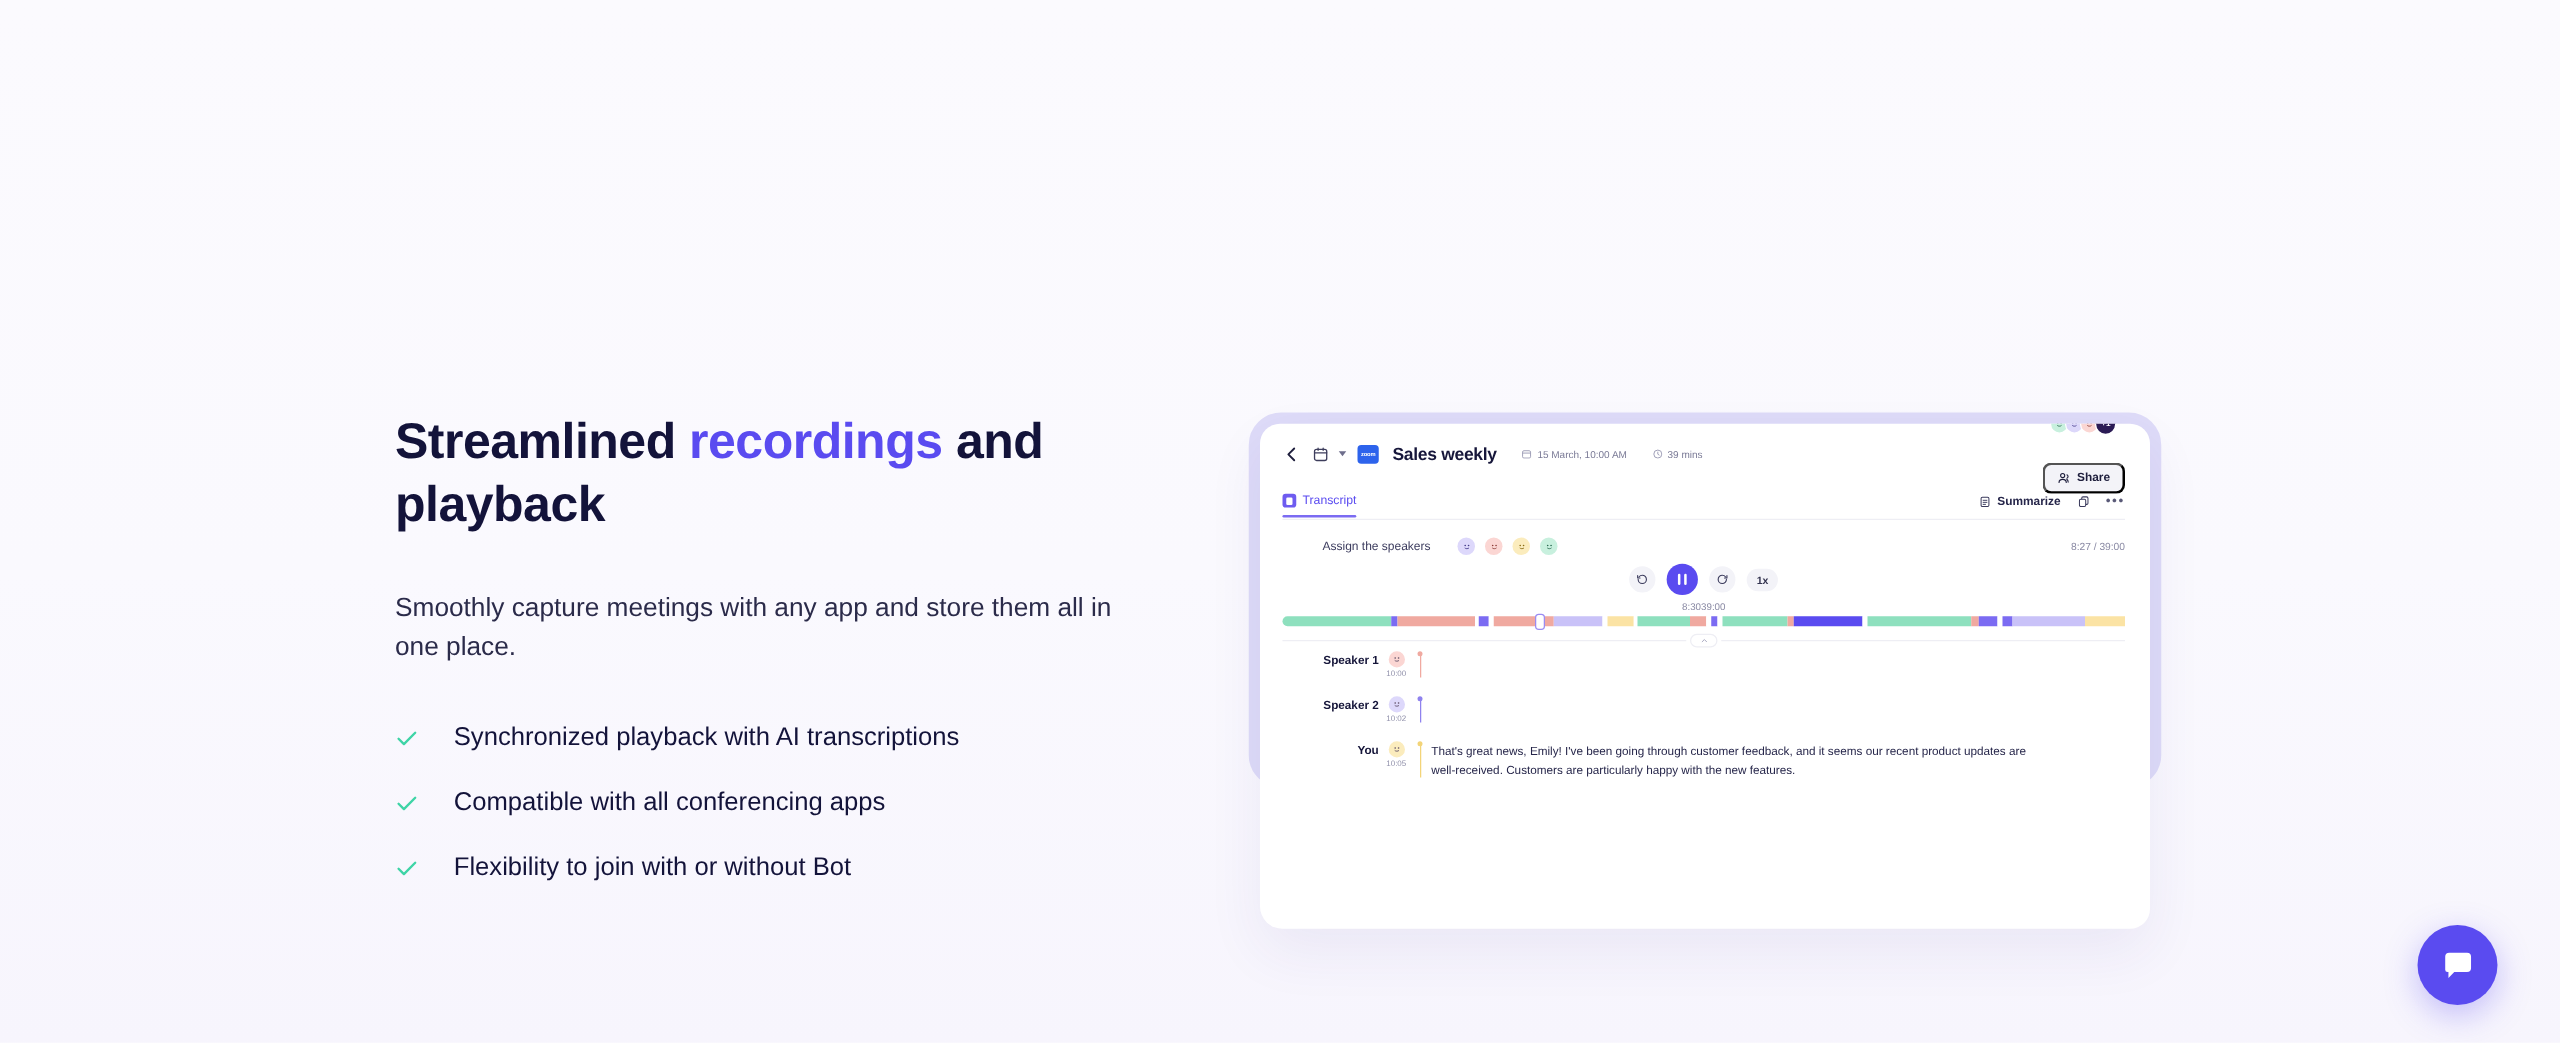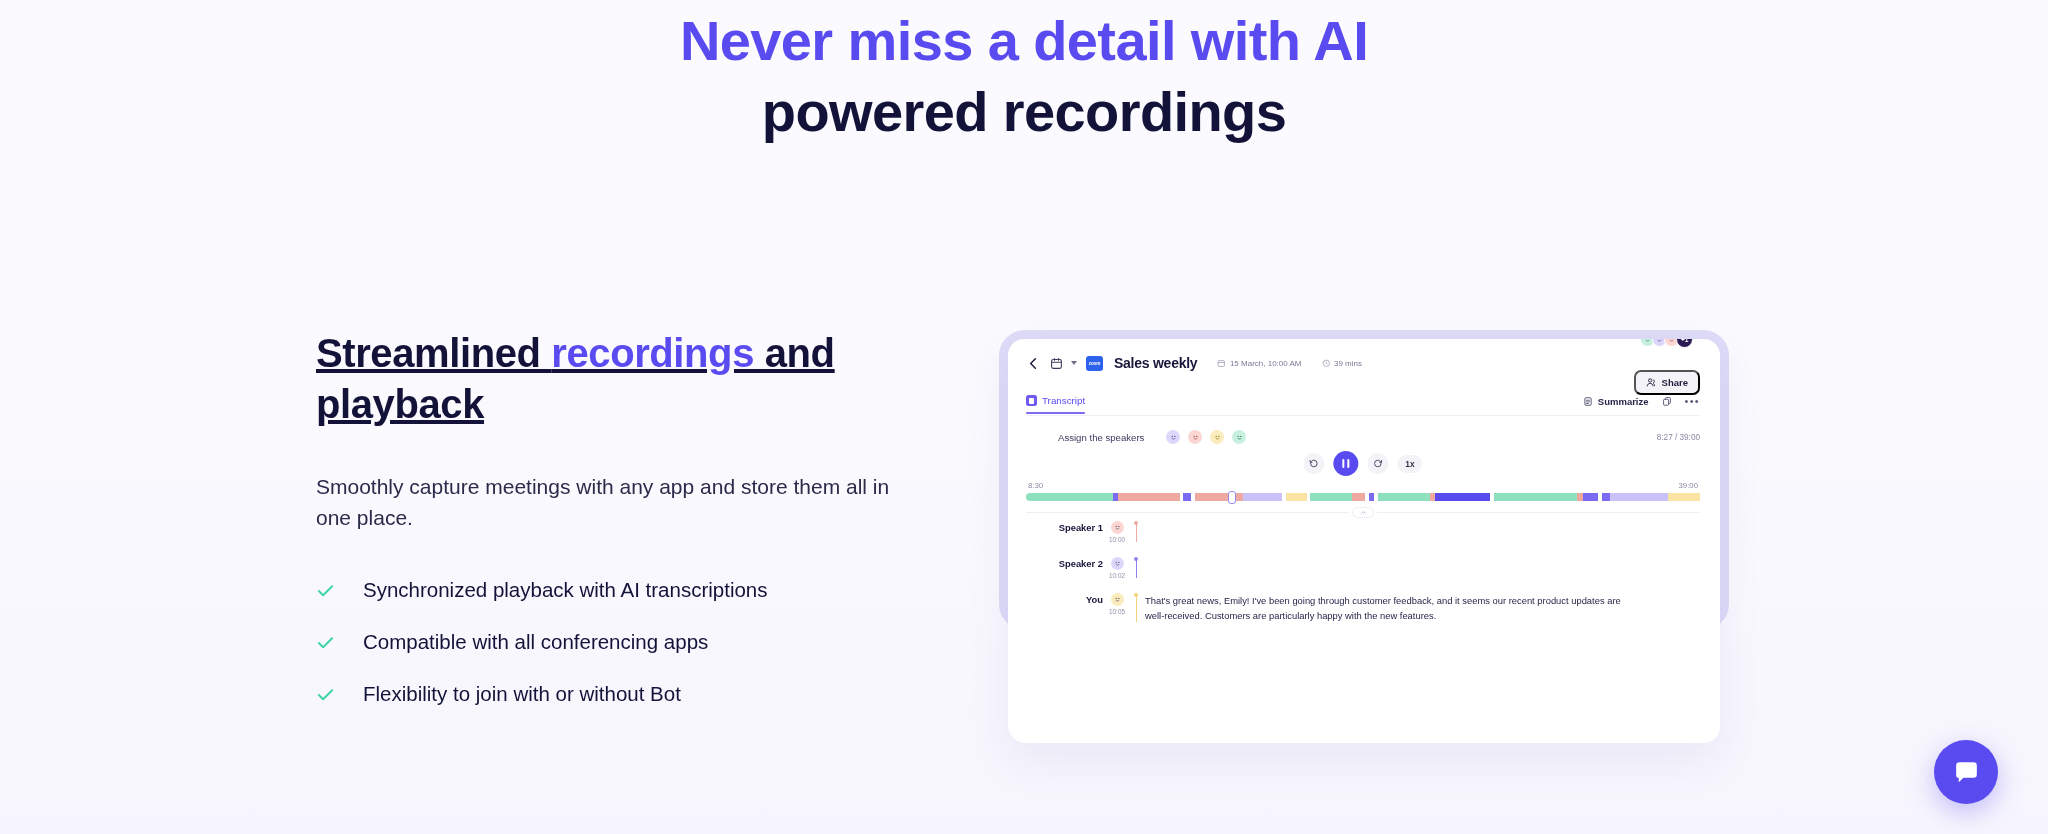--- a/index.html
+++ b/index.html
@@ -18,21 +18,21 @@
     font-size: 56px; font-weight: 800; line-height: 1.26;
     letter-spacing: -0.6px;
   }
   .headline .l1 { color: #5A4BF0; display: block; }
   .headline .l2 { color: #13133A; display: block; }
 
   
   .left-col { position: absolute; left: 316px; top: 328px; width: 640px; }
   .sub-title {
     font-size: 40px; font-weight: 800; line-height: 1.28;
-    color: #13133A; letter-spacing: -0.4px; text-decoration: underline;
+    color: #13133A; letter-spacing: -0.4px;
   }
   .sub-title .accent { color: #5A4BF0; }
   .body-copy {
     margin-top: 42px;
     font-size: 21px; line-height: 1.47; color: #2B2B4A; max-width: 600px;
   }
   .features { margin-top: 44px; list-style: none; }
   .feature {
     display: flex; align-items: center; gap: 28px;
     margin-bottom: 28px;
@@ -164,21 +164,21 @@
     width: 25px; height: 25px; border-radius: 50%; background: #5A4BF0;
     display: flex; align-items: center; justify-content: center; gap: 2.5px;
   }
   .pause-bar { width: 2.2px; height: 9px; background: #fff; border-radius: 1px; }
   .speed-pill {
     background: #F3F3F8; border-radius: 9px; padding: 4px 8px;
     font-size: 8.4px; color: #33334F; font-weight: 600;
   }
   .tl-wrap { position: absolute; left: 0; right: 0; top: 30px; }
   .tl-times {
-    display: flex; justify-content: space-between;
+    display: flex; justify-content: center;
     font-size: 7.8px; color: #8A8AA4; padding: 0 2px 3px;
   }
   .tl-bar {
     position: relative; height: 8px; border-radius: 4px;
     display: flex; overflow: visible;
   }
   .tl-seg { height: 8px; }
   .tl-seg:first-child { border-radius: 4px 0 0 4px; }
   .tl-seg:last-child { border-radius: 0 4px 4px 0; }
   .playhead {
@@ -228,24 +228,20 @@
     display: flex; align-items: center; justify-content: center;
     box-shadow: 0 8px 26px rgba(90,75,240,0.34);
   }
   .chat-fab svg { width: 31px; height: 31px; color: #fff; }
 </style>
 </head>
 <body>
 
 <div class="page">
 
-  <h1 class="headline">
-    <span class="l1">Never miss a detail with AI</span>
-    <span class="l2">powered recordings</span>
-  </h1>
 
   <div class="left-col">
     <h2 class="sub-title"><span>Streamlined </span><span class="accent">recordings</span><span> and playback</span></h2>
     <p class="body-copy">Smoothly capture meetings with any app and store them all in one place.</p>
     <ul class="features">
       <li class="feature">
         <svg class="check" viewBox="0 0 20 20" fill="none">
             <path d="M3 10.5l4.5 4.5L17 5.5" stroke="#3ED4A6" stroke-width="2" stroke-linecap="round" stroke-linejoin="round"></path>
           </svg>
         <span>Synchronized playback with AI transcriptions</span>

